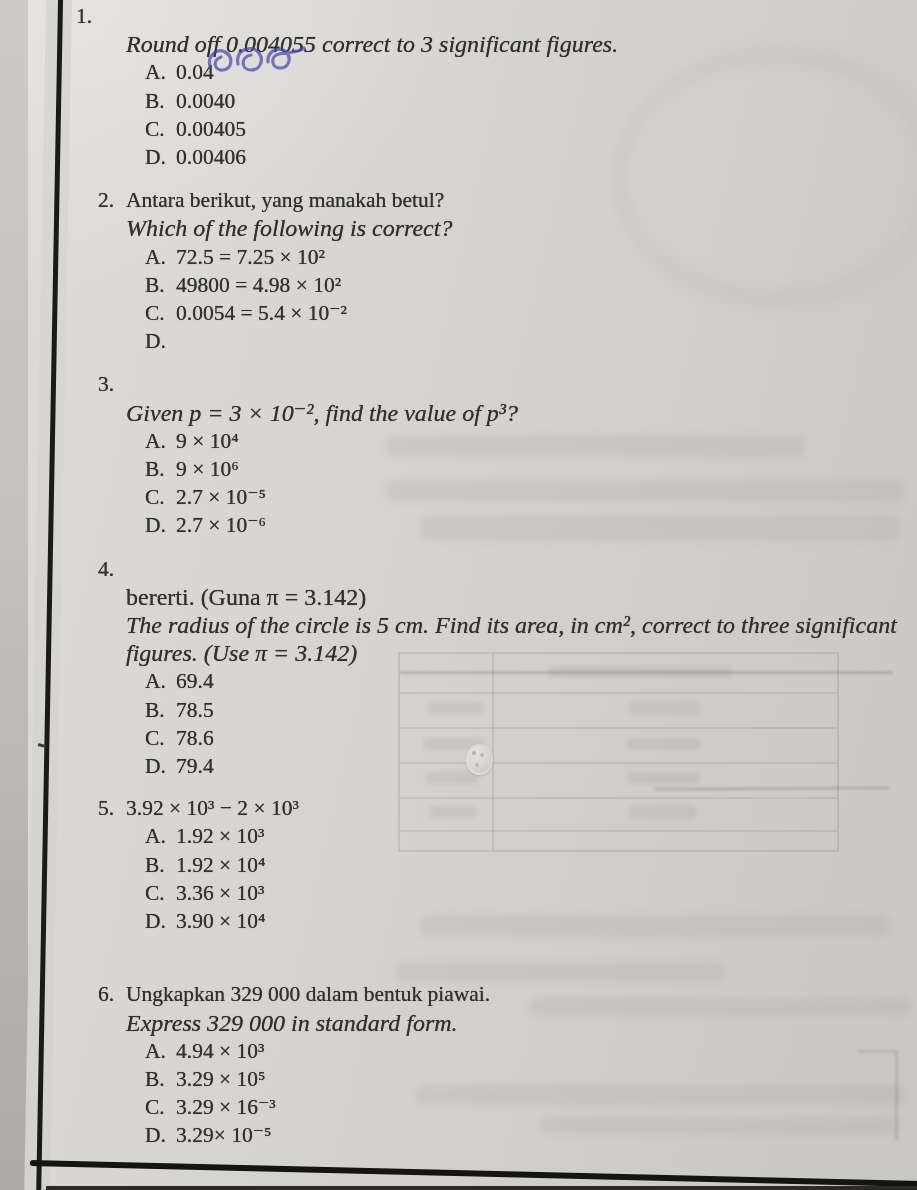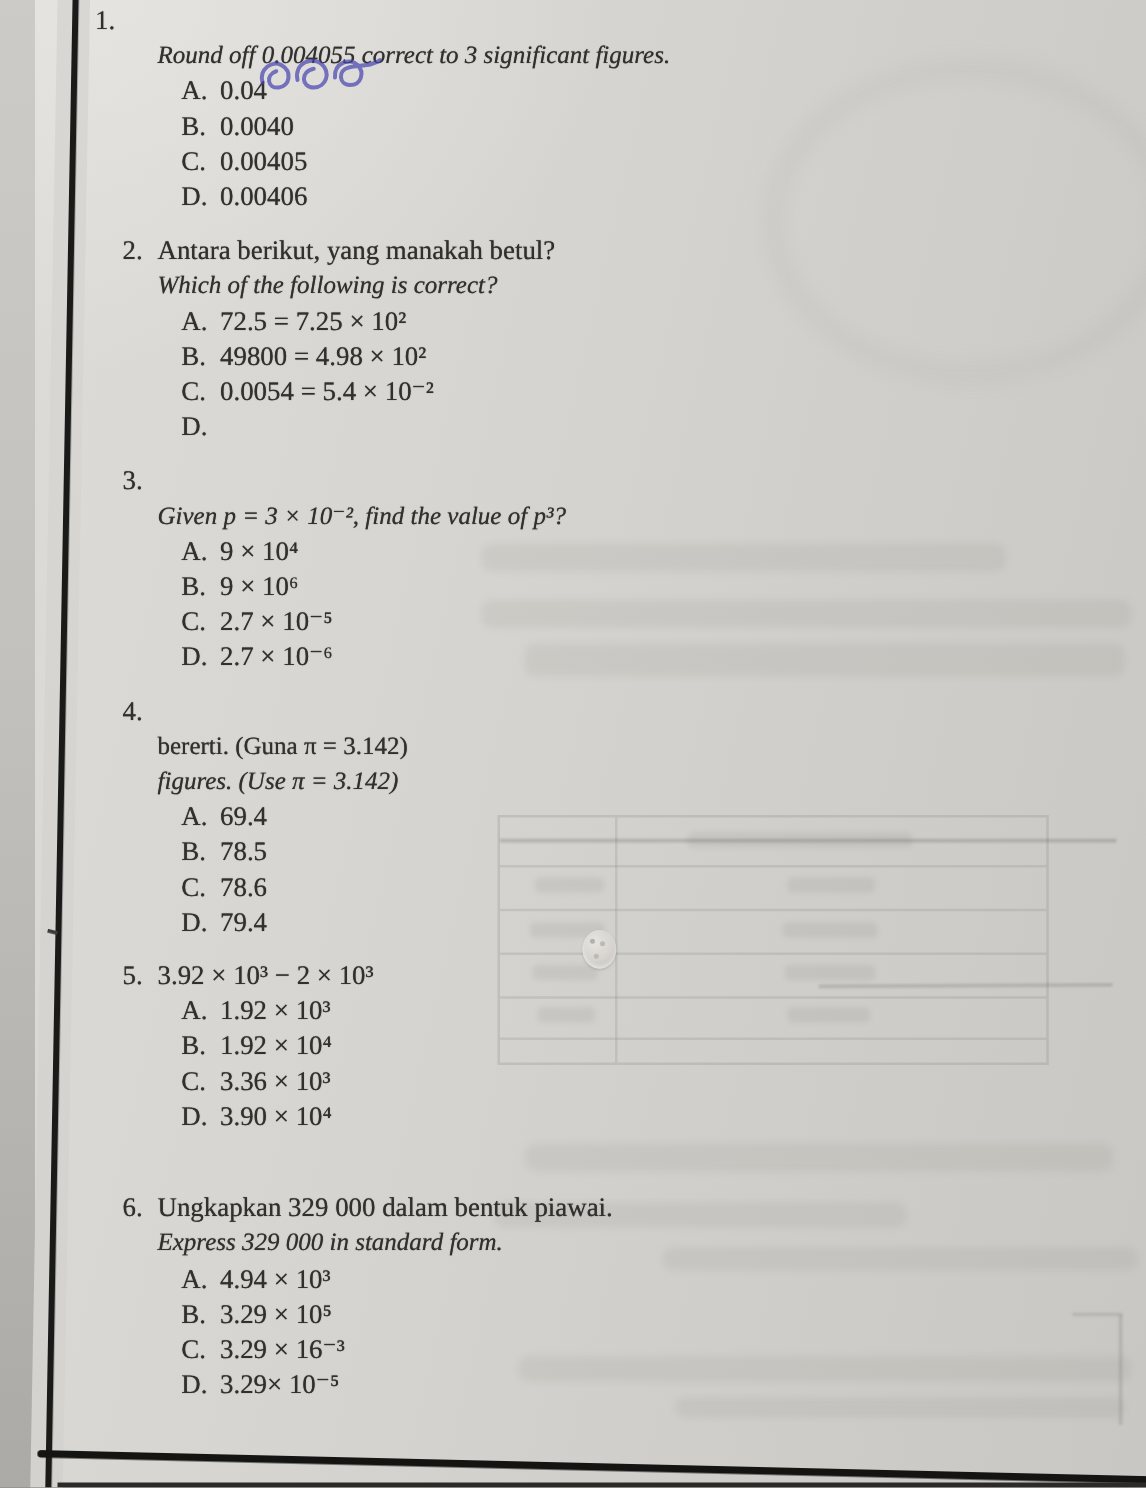--- a/index.html
+++ b/index.html
@@ -29,21 +29,21 @@
   .bottom-rule2{position:absolute;left:46px;bottom:0;width:871px;height:4px;
     background:#2b2a29;filter:blur(.4px);}
   
   .content{position:absolute;left:62px;top:2px;width:848px;
     text-shadow:0 0 .7px rgba(44,43,41,.85);}
   .q{margin-bottom:15px;}
   .q4{margin-bottom:14px;} .q5{margin-bottom:45px;} .q6{margin-bottom:0;}
   .hline{display:flex;font-size:21.5px;line-height:28.2px;}
   .num{flex:0 0 auto;margin-left:36px;width:28px;}
   .q1 .num{margin-left:14px;width:50px;}
-  .cont{padding-left:64px;font-size:20px;line-height:28.2px;}
+  .cont{padding-left:64px;font-size:24px;line-height:28.2px;}
   .it{font-style:italic;}
   .opt{display:flex;padding-left:83px;font-size:21.5px;line-height:28.2px;}
   .opt .letter{flex:0 0 auto;width:31px;}
   
   .pen-scribble{position:absolute;left:206px;top:42px;opacity:.82;}
   
   .ghost{position:absolute;pointer-events:none;}
   .stamp-ghost{left:612px;top:48px;width:300px;height:230px;border-radius:50%;
     border:14px solid rgba(148,146,140,.10);filter:blur(7px);}
   .smudge{background:rgba(118,116,110,.10);filter:blur(3px);border-radius:8px;}
@@ -179,20 +179,21 @@
           <span class="letter">D.</span>
           <span>2.7 × 10⁻⁶</span>
         </div>
     </div>
 
     <div class="q q4">
       <div class="hline">
           <span class="num">4.</span>
         </div>
       <div class="cont">bererti. (Guna π = 3.142)</div>
+      <div class="cont it">The radius of the circle is 5 cm. Find its area, in cm², correct to three significant</div>
       <div class="cont it">figures. (Use π = 3.142)</div>
       <div class="opt">
           <span class="letter">A.</span>
           <span>69.4</span>
         </div>
       <div class="opt">
           <span class="letter">B.</span>
           <span>78.5</span>
         </div>
       <div class="opt">

